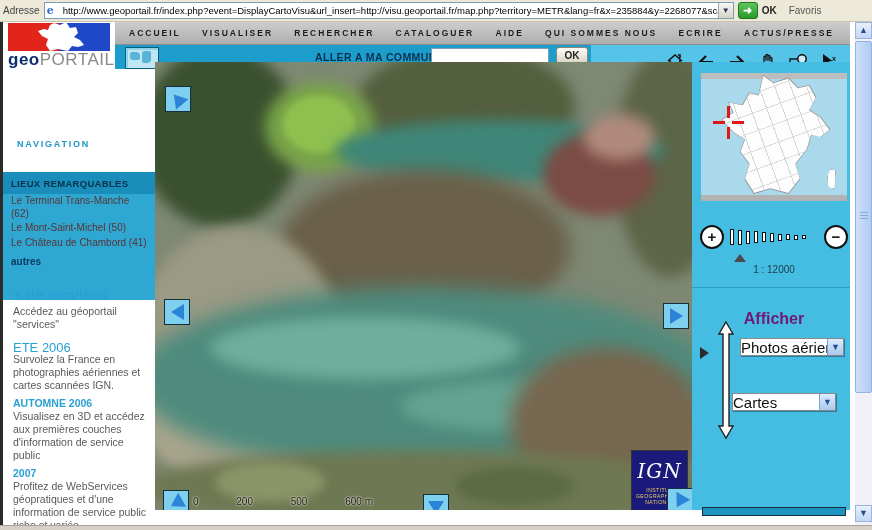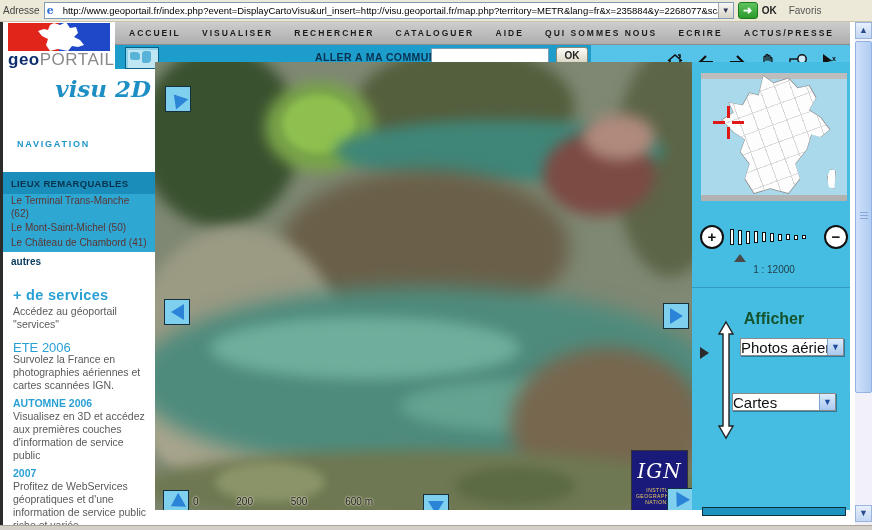--- a/index.html
+++ b/index.html
@@ -45,21 +45,21 @@
   .commune-ok { position:absolute; left:441px; top:2px; width:32px; height:17px; background:linear-gradient(#fdfdf8,#d9d5c4); border:1px solid #8a8878; border-radius:3px; font-size:10px; font-weight:bold; color:#222; text-align:center; line-height:15px; cursor:pointer; }
 
   
   .toolpanel { left:588px; top:23px; width:265px; height:34px; background:#56c3e8; display:flex; align-items:center; justify-content:flex-end; gap:7px; padding-right:14px; }
   .tool { width:24px; height:22px; display:flex; align-items:center; justify-content:center; cursor:pointer; }
 
   
   .sidebar { left:0; top:47px; width:152px; height:456px; background:#fff; }
   .visu { position:absolute; right:4px; top:6px; font-family:"DejaVu Serif", serif; font-style:italic; font-weight:bold; font-size:23px; color:#1d8fc4; }
   .navlabel { position:absolute; left:14px; top:70px; font-size:9px; font-weight:bold; color:#1f96c9; letter-spacing:1.8px; }
-  .places { position:absolute; left:0; top:103px; width:152px; height:80px; background:#2ea7d3; }
+  .places { position:absolute; left:0; top:103px; width:152px; height:128px; background:#2ea7d3; }
   .places-head { height:22px; background:#1a8dba; color:#08334e; font-size:9.5px; font-weight:bold; letter-spacing:0.3px; display:flex; align-items:center; padding-left:8px; }
   .places a.pl { display:block; padding:1px 6px 1px 8px; font-size:10px; line-height:12.5px; color:#5c3431; text-decoration:none; cursor:pointer; }
   .places .autres { padding:6px 8px 0; font-size:10px; font-weight:bold; color:#083a5e; cursor:pointer; }
   .svc-title { position:absolute; left:10px; top:218px; font-size:14.5px; font-weight:bold; color:#29a0d4; letter-spacing:0.3px; cursor:pointer; }
   .svc-text { position:absolute; left:10px; top:236px; width:134px; font-size:10.5px; color:#5a5a5a; line-height:12.5px; }
   .news1-t { position:absolute; left:10px; top:271px; font-size:13px; font-weight:normal; color:#29a0d4; }
   .news1-b { position:absolute; left:10px; top:284px; width:138px; font-size:10.5px; color:#5a5a5a; line-height:13px; }
   .news2-t { position:absolute; left:10px; top:328px; font-size:10.5px; font-weight:bold; color:#29a0d4; }
   .news2-b { position:absolute; left:10px; top:341px; width:140px; font-size:10.5px; color:#5a5a5a; line-height:13px; }
   .news3-t { position:absolute; left:10px; top:398px; font-size:10.5px; font-weight:bold; color:#29a0d4; }
@@ -85,21 +85,21 @@
   .corsica { position:absolute; left:126px; top:96px; width:9px; height:20px; background:#fdfdfd; border:1px solid #9a9a9a; clip-path:polygon(40% 0,100% 10%,80% 100%,20% 90%,0 40%); }
   .cross { position:absolute; background:#e01818; z-index:3; }
 
   .zoomrow { position:absolute; left:8px; top:160px; width:148px; height:30px; display:flex; align-items:center; }
   .zbtn { width:24px; height:24px; background:#fff; border:2px solid #111; border-radius:50%; font-size:15px; font-weight:bold; color:#111; text-align:center; line-height:20px; cursor:pointer; flex:0 0 auto; }
   .zbars { flex:1; display:flex; align-items:center; gap:4px; padding:0 6px; cursor:pointer; }
   .zbars i { display:block; width:4px; background:#fff; border:1px solid #111; }
   .zmark { position:absolute; left:42px; top:192px; width:0; height:0; border-left:6px solid transparent; border-right:6px solid transparent; border-bottom:8px solid #4a4a4a; }
   .zscale { position:absolute; left:0; top:202px; width:164px; text-align:center; font-size:10px; color:#20404e; }
   .pdivider { position:absolute; left:0; top:225px; width:164px; border-top:1px solid #2e9cc4; }
-  .afficher { position:absolute; left:0; top:248px; width:164px; text-align:center; font-size:16px; font-weight:bold; color:#14532d; }
+  .afficher { position:absolute; left:0; top:248px; width:164px; text-align:center; font-size:16px; font-weight:bold; color:#701a75; }
   .layer-tri { position:absolute; left:8px; top:285px; width:0; height:0; border-top:6px solid transparent; border-bottom:6px solid transparent; border-left:9px solid #2b2b2b; cursor:pointer; }
   .vslider { position:absolute; left:24px; top:258px; }
   .dd { position:absolute; width:104px; height:18px; background:#fff; border:1px solid #8a8a8a; box-shadow:1px 1px 0 #2a7c9e; display:flex; align-items:center; cursor:pointer; }
   .dd .txt { flex:1; font-size:15px; color:#111; white-space:nowrap; overflow:hidden; }
   .dd .chev { width:16px; height:16px; background:linear-gradient(#dcecfc,#aac8ee); border-left:1px solid #7aa2d4; color:#1c4e9c; font-size:9px; text-align:center; line-height:16px; }
   .dd1 { left:48px; top:276px; }
   .dd2 { left:40px; top:331px; }
   .hbar { position:absolute; left:10px; top:445px; width:144px; height:9px; background:#1f93c0; border:1px solid #10303e; cursor:pointer; }
 
   
@@ -192,21 +192,20 @@
       <span class="tool">
         <svg width="22" height="20" viewBox="0 0 22 20">
             <path d="M4 2 L4 13 L7.5 10.5 L10 16 L12 15 L9.5 9.5 L13.5 9 Z" fill="#111"></path>
             <text x="13" y="9" font-size="7" font-weight="bold" fill="#111">x</text>
             <text x="14" y="17" font-size="7" font-weight="bold" fill="#111">y</text>
           </svg>
       </span>
     </div>
 
     <div class="in sidebar">
-      <div class="visu">visu 2D</div>
       <div class="navlabel">NAVIGATION</div>
 
       <div class="places">
         <div class="places-head">LIEUX REMARQUABLES</div>
         <a class="pl">Le Terminal Trans-Manche (62)</a>
         <a class="pl">Le Mont-Saint-Michel (50)</a>
         <a class="pl">Le Château de Chambord (41)</a>
         <div class="autres">autres</div>
       </div>
 

